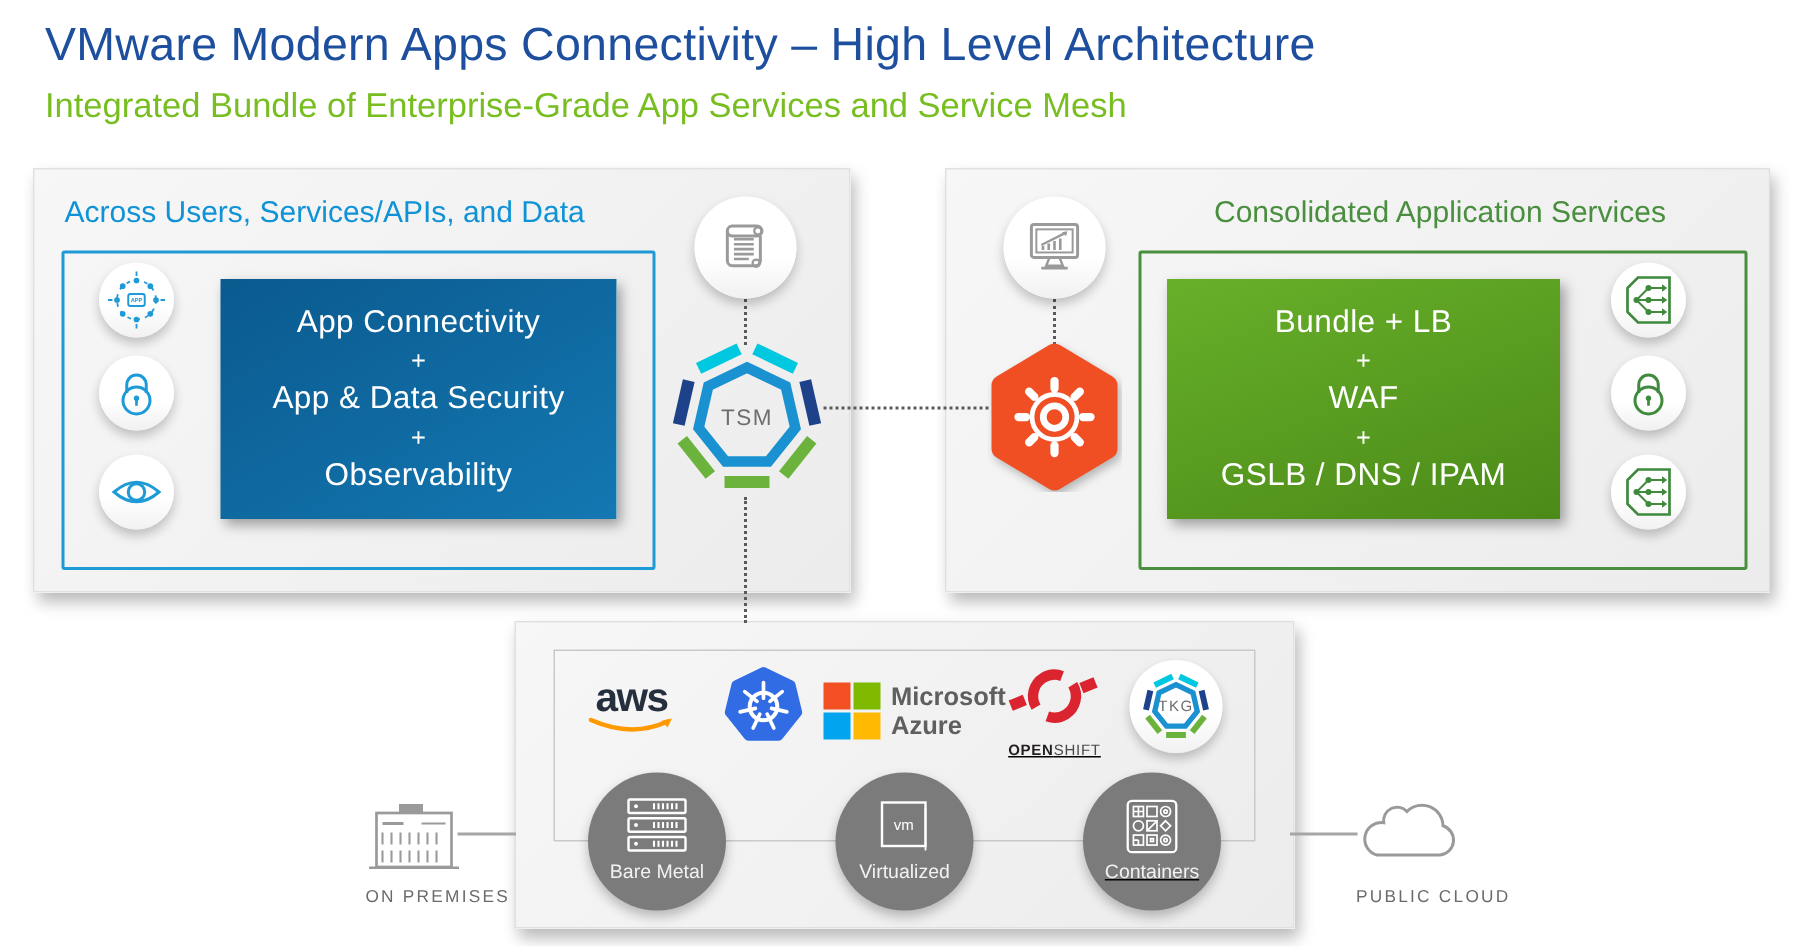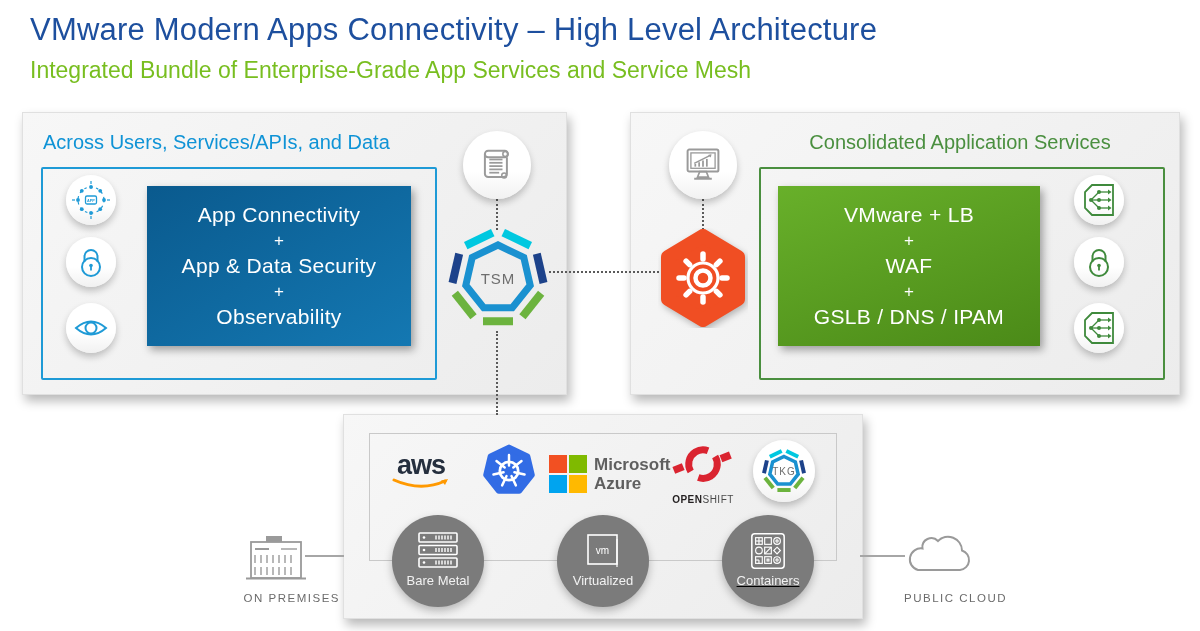--- a/index.html
+++ b/index.html
@@ -74,21 +74,21 @@
 
   
   .aws-logo{position:absolute;left:45px;top:38px;width:64px;text-align:center;z-index:3;}
   .aws-text{font-size:27px;font-weight:bold;color:#252f3e;line-height:24px;letter-spacing:-1px;}
   .k8s-logo{position:absolute;left:138px;top:29px;z-index:3;}
   .ms-logo{position:absolute;left:205px;top:40px;display:flex;gap:7px;z-index:3;}
   .ms-squares{display:grid;grid-template-columns:18px 18px;grid-template-rows:18px 18px;gap:2px;}
   .ms-sq1{background:#f25022;} .ms-sq2{background:#7fba00;}
   .ms-sq3{background:#00a4ef;} .ms-sq4{background:#ffb900;}
   .ms-text{font-size:17px;color:#5f5f5f;line-height:19px;font-weight:700;}
-  .os-logo{position:absolute;left:316px;top:26px;width:86px;text-align:center;z-index:3;}
+  .os-logo{position:absolute;left:316px;top:26px;width:86px;text-align:center;z-index:3;text-decoration:underline;}
   .os-text{font-size:10px;color:#231f20;letter-spacing:.5px;margin-top:1px;}
   .os-bold{font-weight:bold;} .os-light{font-weight:400;color:#4a4a4a;}
   .tkg-chip{left:409px;top:25px;}
 
   .footer-label{position:absolute;font-size:11.5px;letter-spacing:1.5px;color:#6b6b6b;
                 text-align:right;font-weight:500;}
 </style>
 </head>
 <body>
 
@@ -146,21 +146,21 @@
       <div class="box-plus">+</div>
       <div class="box-line">Observability</div>
     </div>
   </div>
 
   <div class="panel panel-right">
     <div class="panel-header-green">Consolidated Application Services</div>
     <div class="inner-box-green"></div>
 
     <div class="box-green">
-      <div class="box-line">VMware + LB</div>
+      <div class="box-line">Bundle + LB</div>
       <div class="box-plus">+</div>
       <div class="box-line">WAF</div>
       <div class="box-plus">+</div>
       <div class="box-line">GSLB / DNS / IPAM</div>
     </div>
 
     <div class="chip chip50" style="left:443px;top:62px;">
       <svg width="40" height="40" viewBox="0 0 40 40">
         <polygon points="13,5 34,5 34,35 13,35 6,28 6,12" fill="none" stroke="#3f8a3c" stroke-width="1.8"></polygon>
         <circle cx="12" cy="20" r="2" fill="#3f8a3c"></circle>

